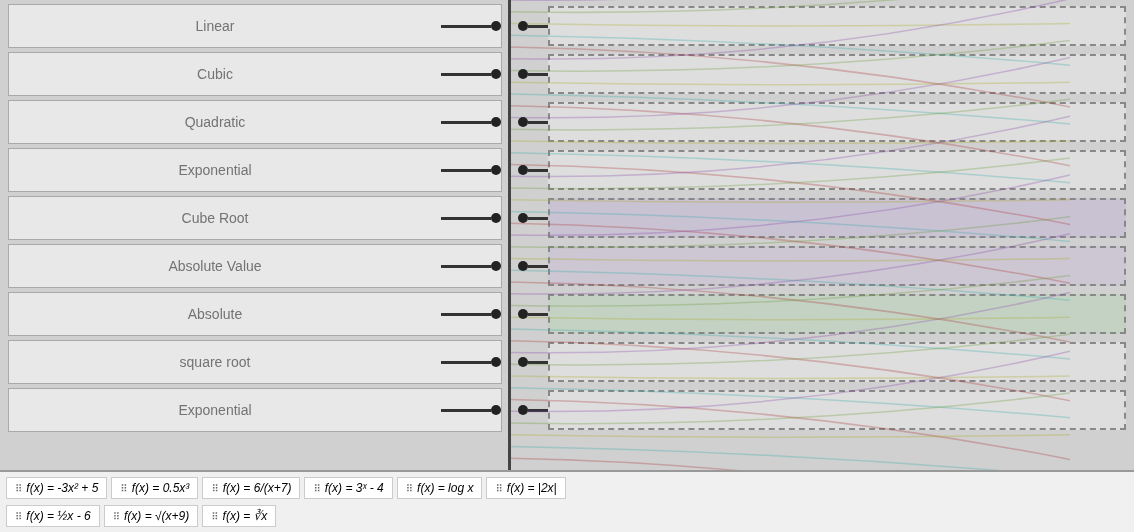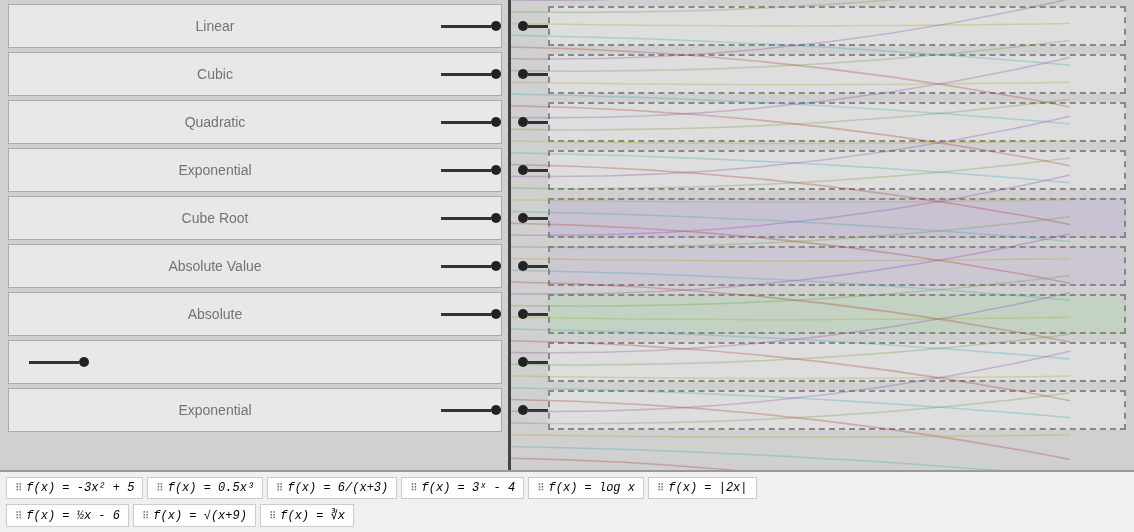--- a/index.html
+++ b/index.html
@@ -136,21 +136,20 @@
       white-space: nowrap;
     }
 
     .formula-tag .drag-dots {
       font-size: 10px;
       color: #666;
     }
 
     .formula-text {
       font-style: italic;
-      font-family: Liberation Mono, monospace;
     }
   </style>
 </head>
 <body>
 
 <div class="main-container">
 
   <div class="left-panel">
   <div class="function-row">
         <div class="function-label">Linear</div>
@@ -195,20 +194,21 @@
         </div>
       </div>
       <div class="function-row">
         <div class="function-label">Absolute</div>
         <div class="connector-area">
           <span class="connector-line"></span>
           <div class="dot"></div>
         </div>
       </div>
       <div class="function-row">
+        <div class="function-label">square root</div>
         <div class="connector-area">
           <span class="connector-line"></span>
           <div class="dot"></div>
         </div>
       </div>
       <div class="function-row">
         <div class="function-label">Exponential</div>
         <div class="connector-area">
           <span class="connector-line"></span>
           <div class="dot"></div>
@@ -271,21 +271,21 @@
         <div class="formula-tag">
           <span class="drag-dots">⠿</span>
           <span class="formula-text">f(x) = -3x² + 5</span>
         </div>
         <div class="formula-tag">
           <span class="drag-dots">⠿</span>
           <span class="formula-text">f(x) = 0.5x³</span>
         </div>
         <div class="formula-tag">
           <span class="drag-dots">⠿</span>
-          <span class="formula-text">f(x) = 6/(x+3)</span>
+          <span class="formula-text">f(x) = 6/(x+7)</span>
         </div>
         <div class="formula-tag">
           <span class="drag-dots">⠿</span>
           <span class="formula-text">f(x) = 3ˣ - 4</span>
         </div>
         <div class="formula-tag">
           <span class="drag-dots">⠿</span>
           <span class="formula-text">f(x) = log x</span>
         </div>
         <div class="formula-tag">

